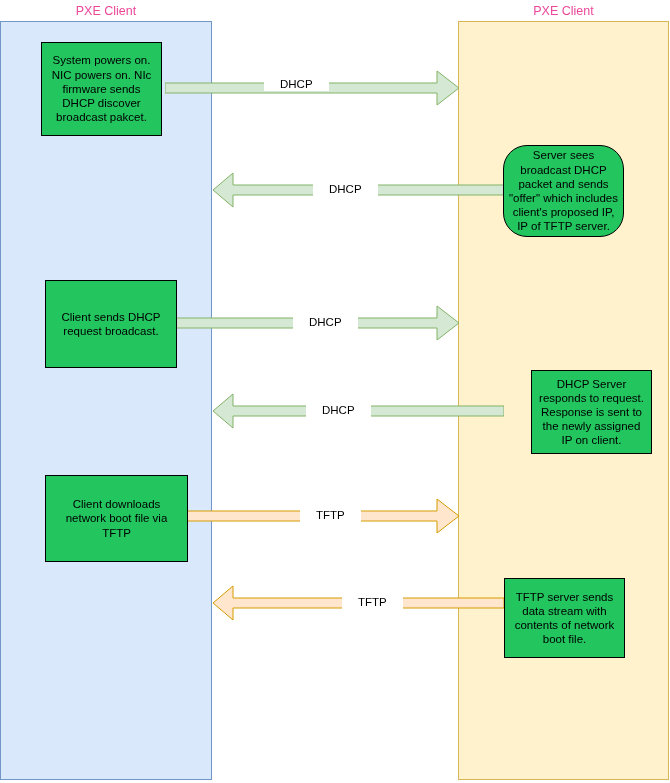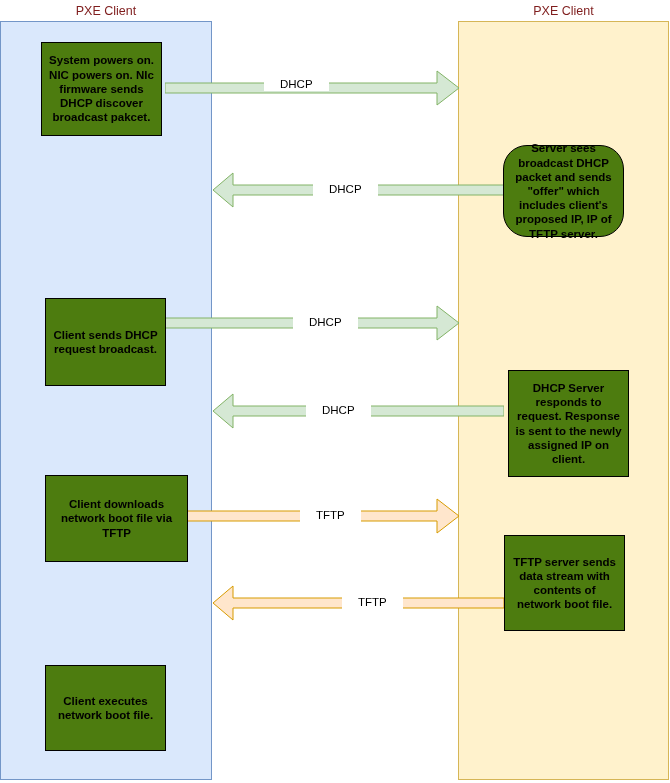--- a/index.html
+++ b/index.html
@@ -39,42 +39,41 @@
     height: 759px;
     background: #fff2cc;
     border: 1px solid #d6b656;
   }
   .lane-title {
     position: absolute;
     top: 4px;
     font-size: 12.5px;
     line-height: 15px;
     text-align: center;
-    color: #7f1d1d;
+    color: #ec4899;
     white-space: nowrap;
   }
   .lane-title-client { left: 0px; width: 212px; }
   .lane-title-server { left: 458px; width: 211px; }
 
   
   .node {
     position: absolute;
     box-sizing: border-box;
-    background: #4d7c0f;
+    background: #22c55e;
     border: 1px solid #000000;
     display: flex;
     align-items: center;
     justify-content: center;
     text-align: center;
     font-size: 11.5px;
     line-height: 14.2px;
     color: #000000;
     padding: 8px 5px;
     z-index: 5;
-    font-weight: bold;
   }
 
   
   .arrow {
     position: absolute;
     z-index: 3;
   }
   .arrow svg { display: block; }
 
   .arrow-label {
@@ -138,23 +137,22 @@
     <svg width="292" height="40" viewBox="0 0 292 40">
       <path d="M292,15 L21,15 L21,3 L1,20 L21,37 L21,25 L292,25 Z" fill="#ffe6cc" stroke="#d79b00" stroke-width="1"></path>
     </svg>
   </div>
   <div class="arrow-label" style="left:342px; top:596px;">TFTP</div>
 
   <div class="node" style="left:41px; top:42px; width:121px; height:94px;">System powers on. NIC powers on. NIc firmware sends DHCP discover broadcast pakcet.</div>
 
   <div class="node" style="left:503px; top:145px; width:121px; height:92px;border-radius:24px;">Server sees broadcast DHCP packet and sends "offer" which includes client's proposed IP, IP of TFTP server.</div>
 
-  <div class="node" style="left:45px; top:298px; width:121px; height:88px;">Client sends DHCP request broadcast.</div>
+  <div class="node" style="left:45px; top:280px; width:132px; height:88px;">Client sends DHCP request broadcast.</div>
 
-  <div class="node" style="left:508px; top:370px; width:121px; height:107px;">DHCP Server responds to request. Response is sent to the newly assigned IP on client.</div>
+  <div class="node" style="left:531px; top:370px; width:121px; height:84px;">DHCP Server responds to request. Response is sent to the newly assigned IP on client.</div>
 
   <div class="node" style="left:45px; top:475px; width:143px; height:87px;">Client downloads network boot file via TFTP</div>
 
-  <div class="node" style="left:504px; top:535px; width:121px; height:96px;">TFTP server sends data stream with contents of network boot file.</div>
+  <div class="node" style="left:504px; top:578px; width:121px; height:80px;">TFTP server sends data stream with contents of network boot file.</div>
 
-  <div class="node" style="left:45px; top:665px; width:121px; height:86px;">Client executes network boot file.</div>
 
 </div>
 
 </body></html>

